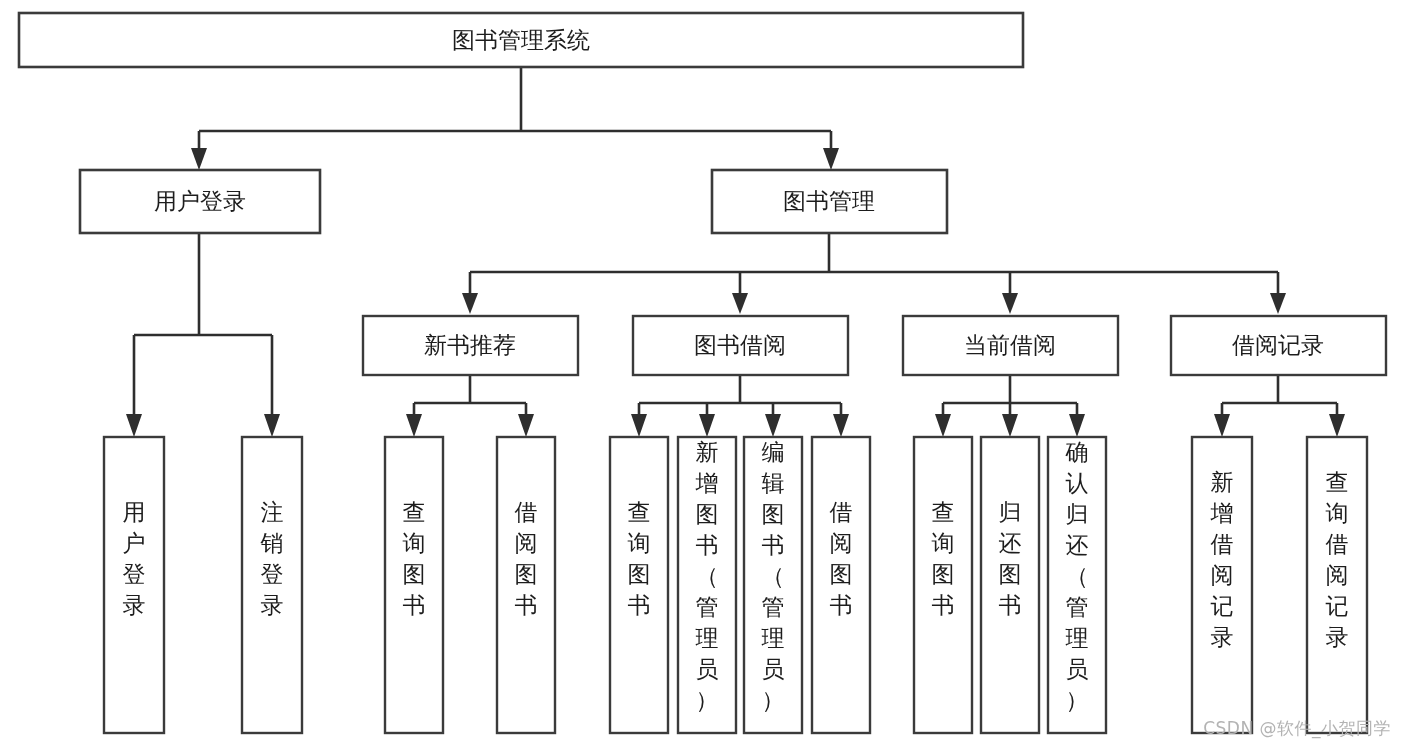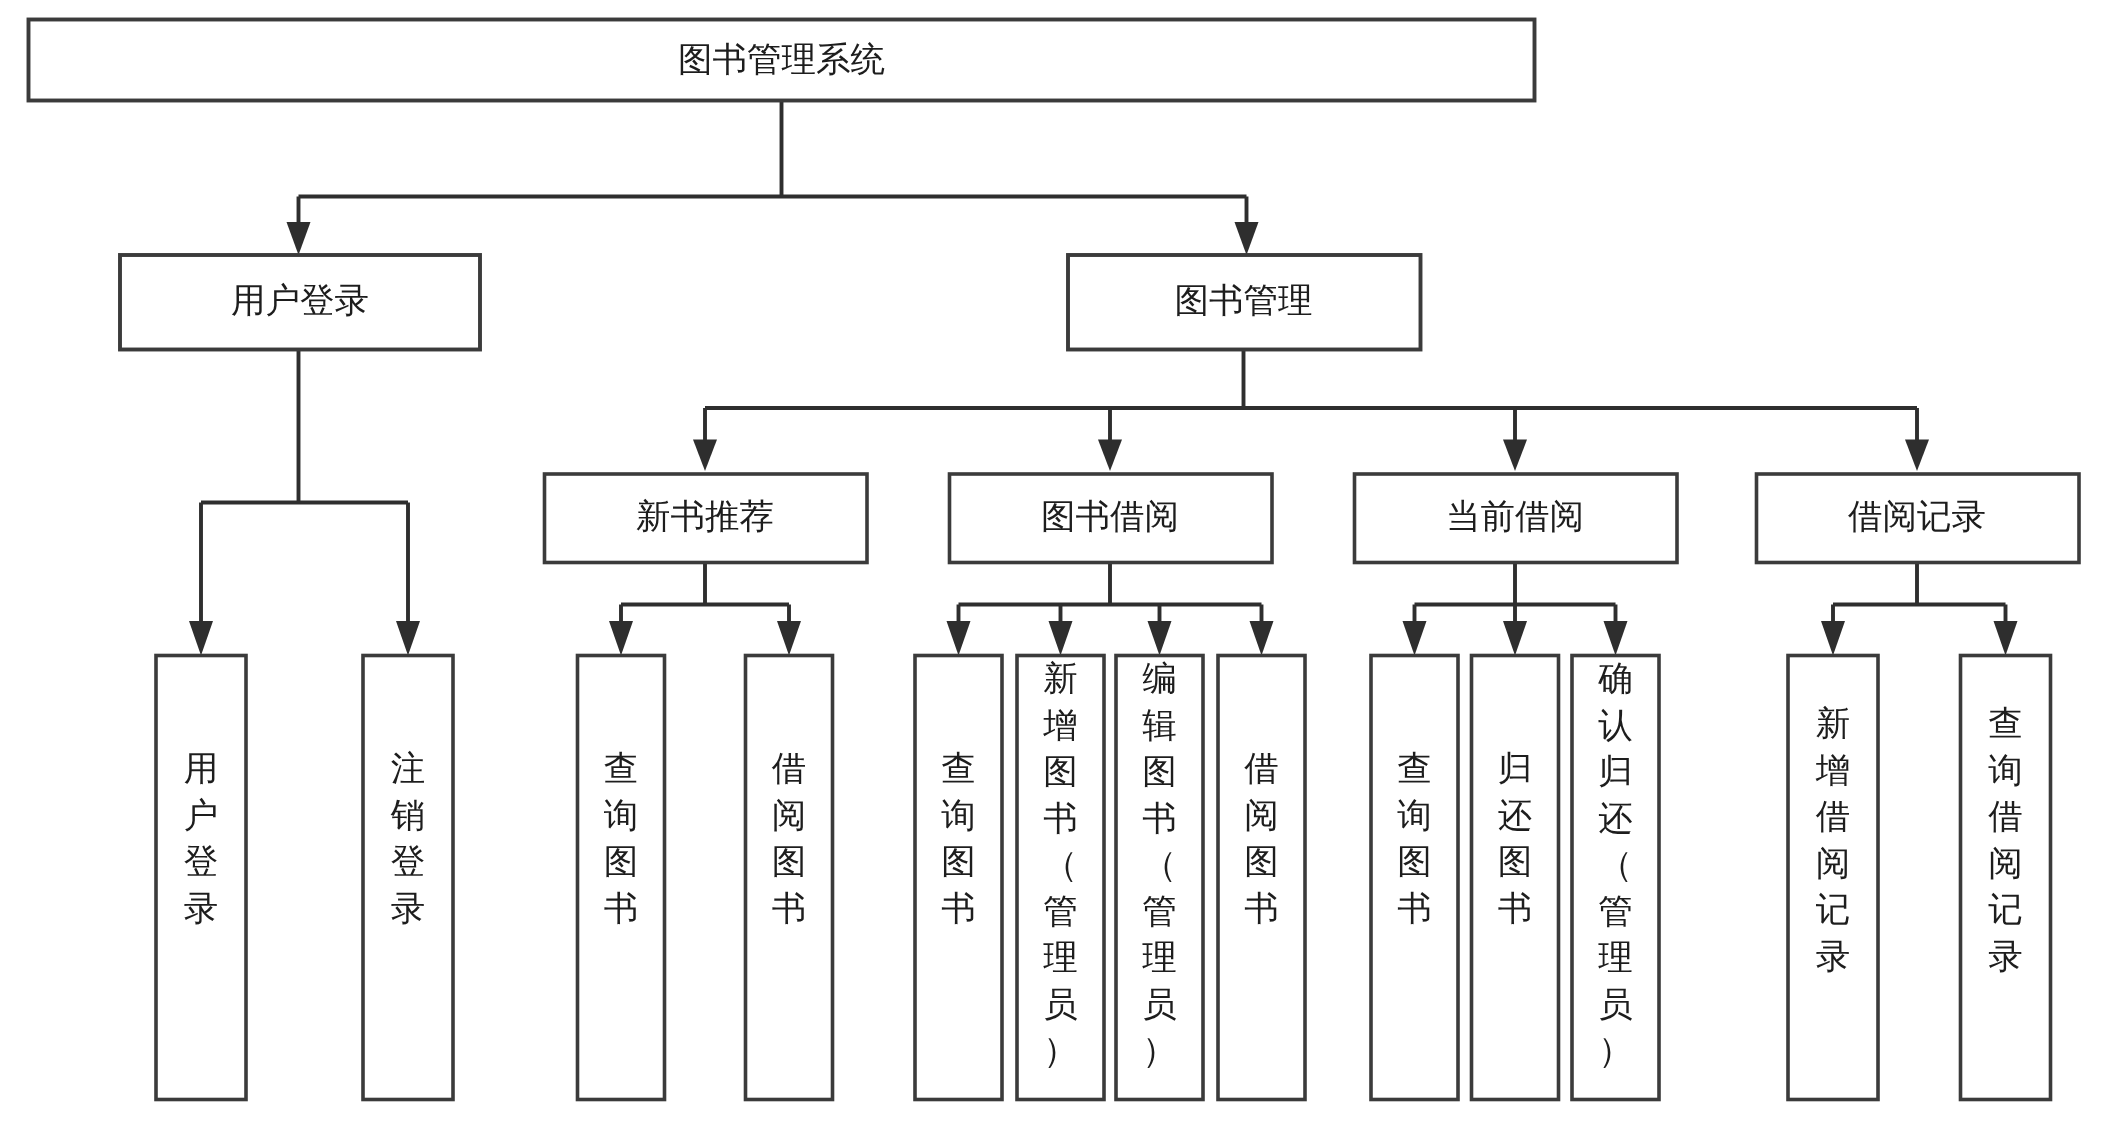--- a/index.html
+++ b/index.html
@@ -224,13 +224,14 @@
         <rect class="node-box-thin" x="1192" y="437" width="60" height="296"></rect>
         <text class="leaf-label" x="1222" y="490"><tspan x="1222" y="490">新</tspan><tspan x="1222" y="521">增</tspan><tspan x="1222" y="552">借</tspan><tspan x="1222" y="583">阅</tspan><tspan x="1222" y="614">记</tspan><tspan x="1222" y="645">录</tspan></text>
       </g>
       <g>
         <rect class="node-box-thin" x="1307" y="437" width="60" height="296"></rect>
         <text class="leaf-label" x="1337" y="490"><tspan x="1337" y="490">查</tspan><tspan x="1337" y="521">询</tspan><tspan x="1337" y="552">借</tspan><tspan x="1337" y="583">阅</tspan><tspan x="1337" y="614">记</tspan><tspan x="1337" y="645">录</tspan></text>
       </g>
     </g>
   </svg>
 
+  <div class="watermark">CSDN @软件_小贺同学</div>
 </div>
 
 </body></html>

